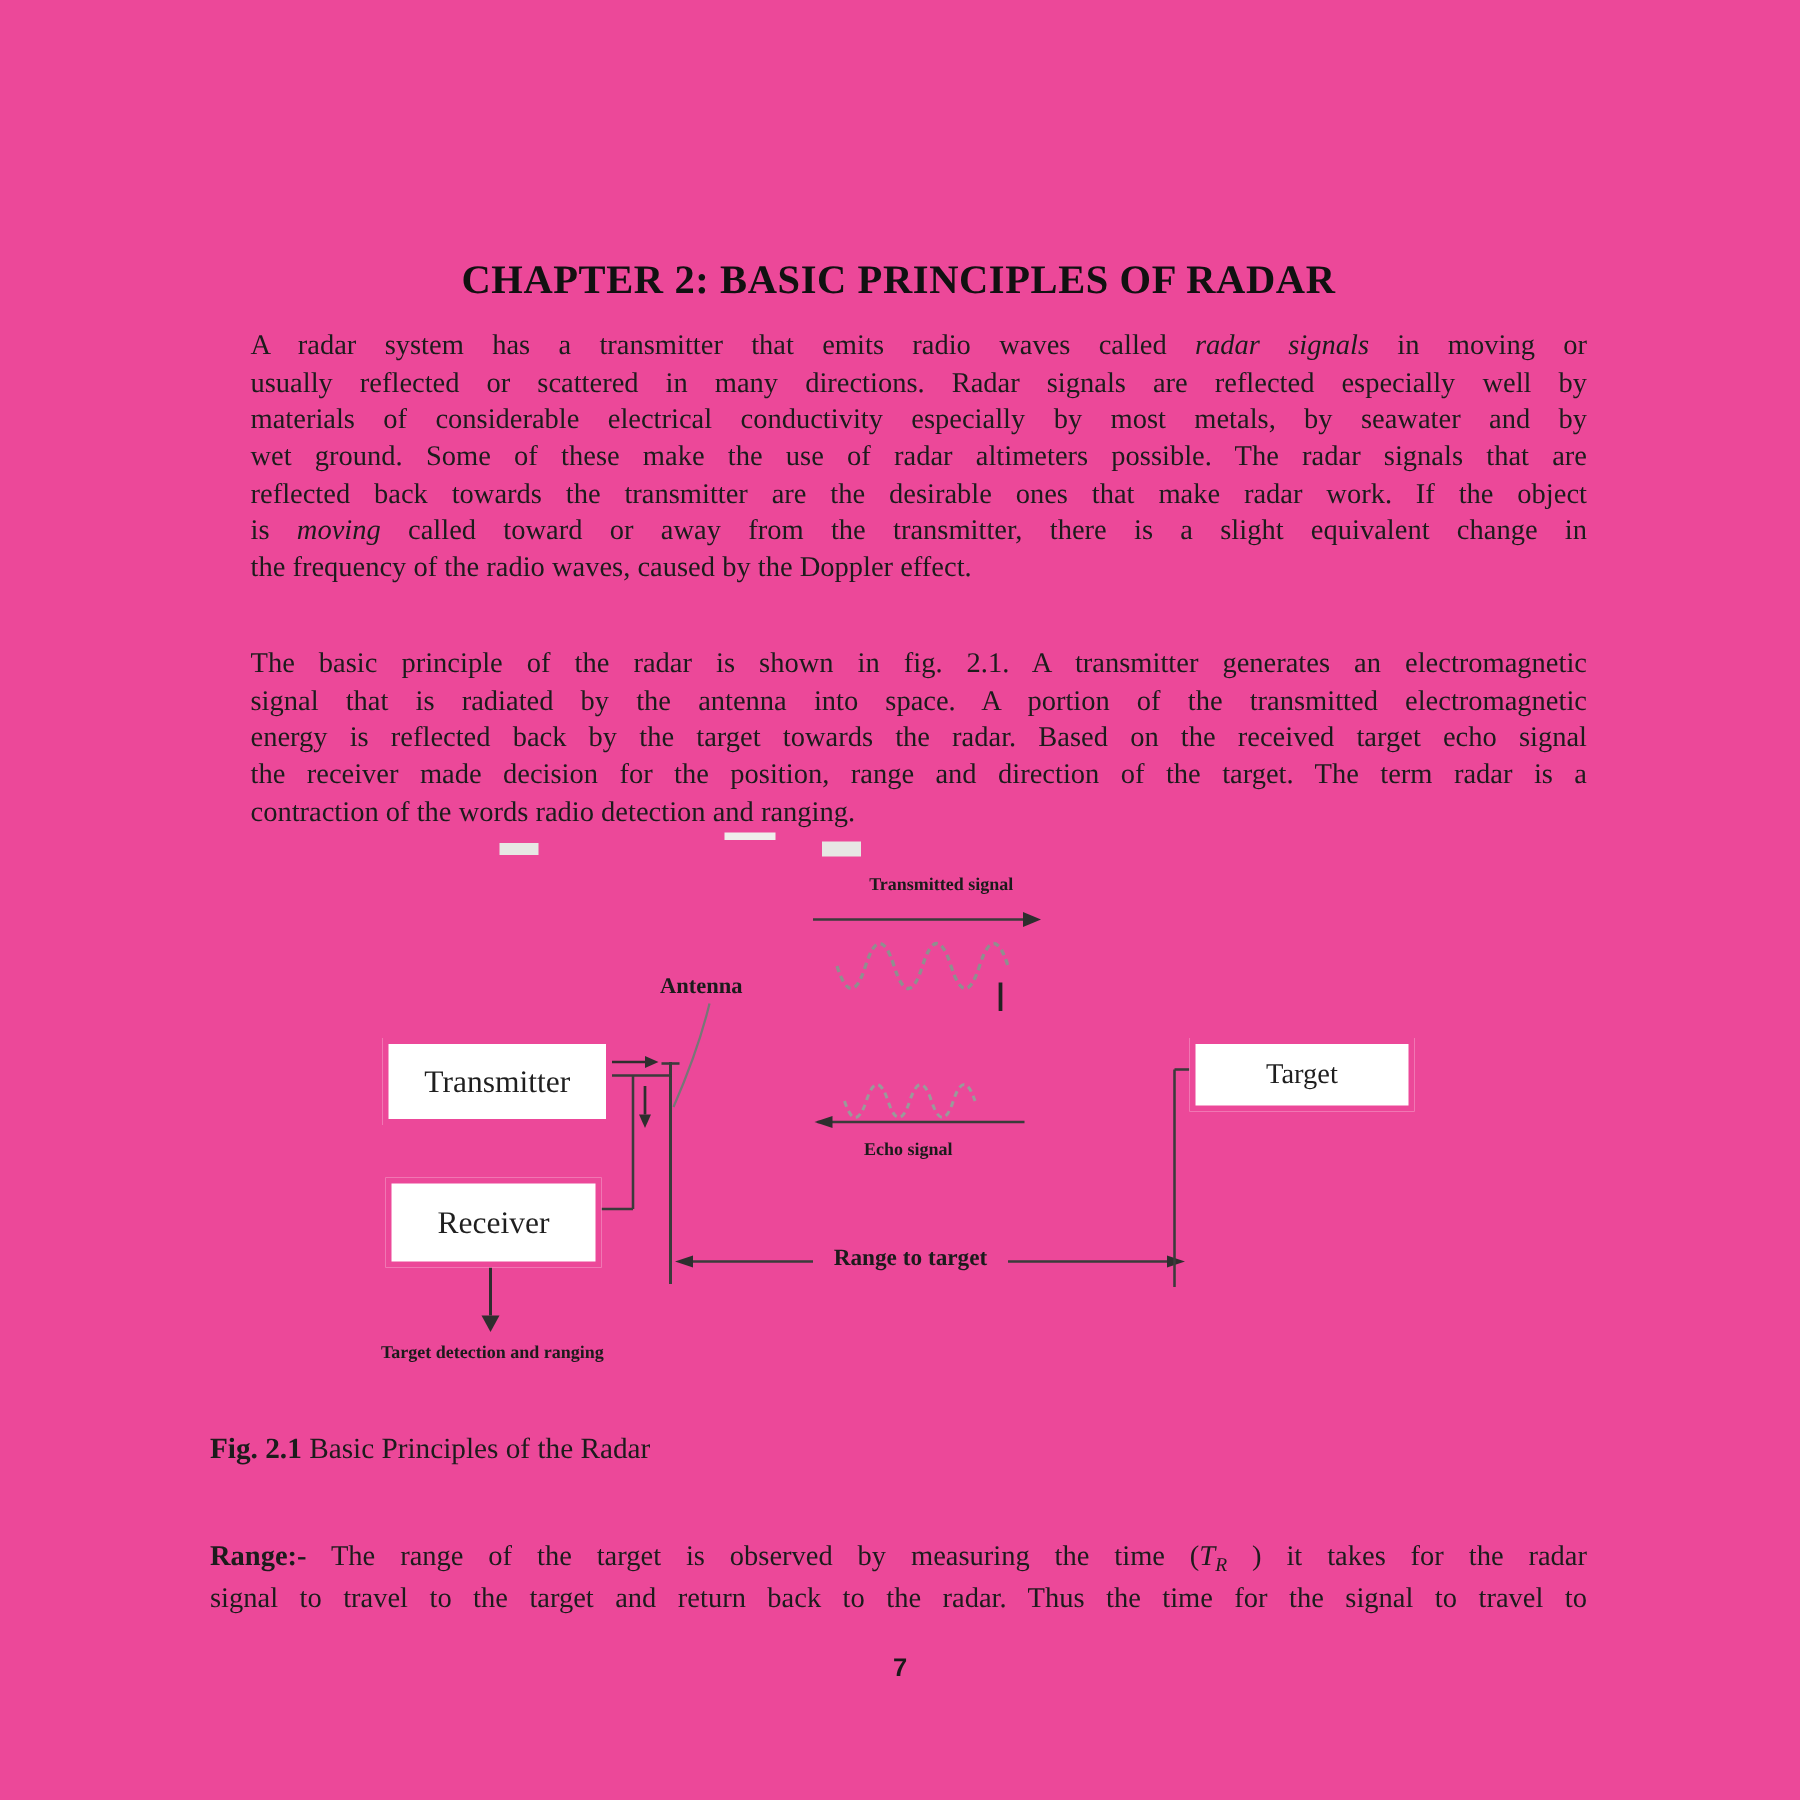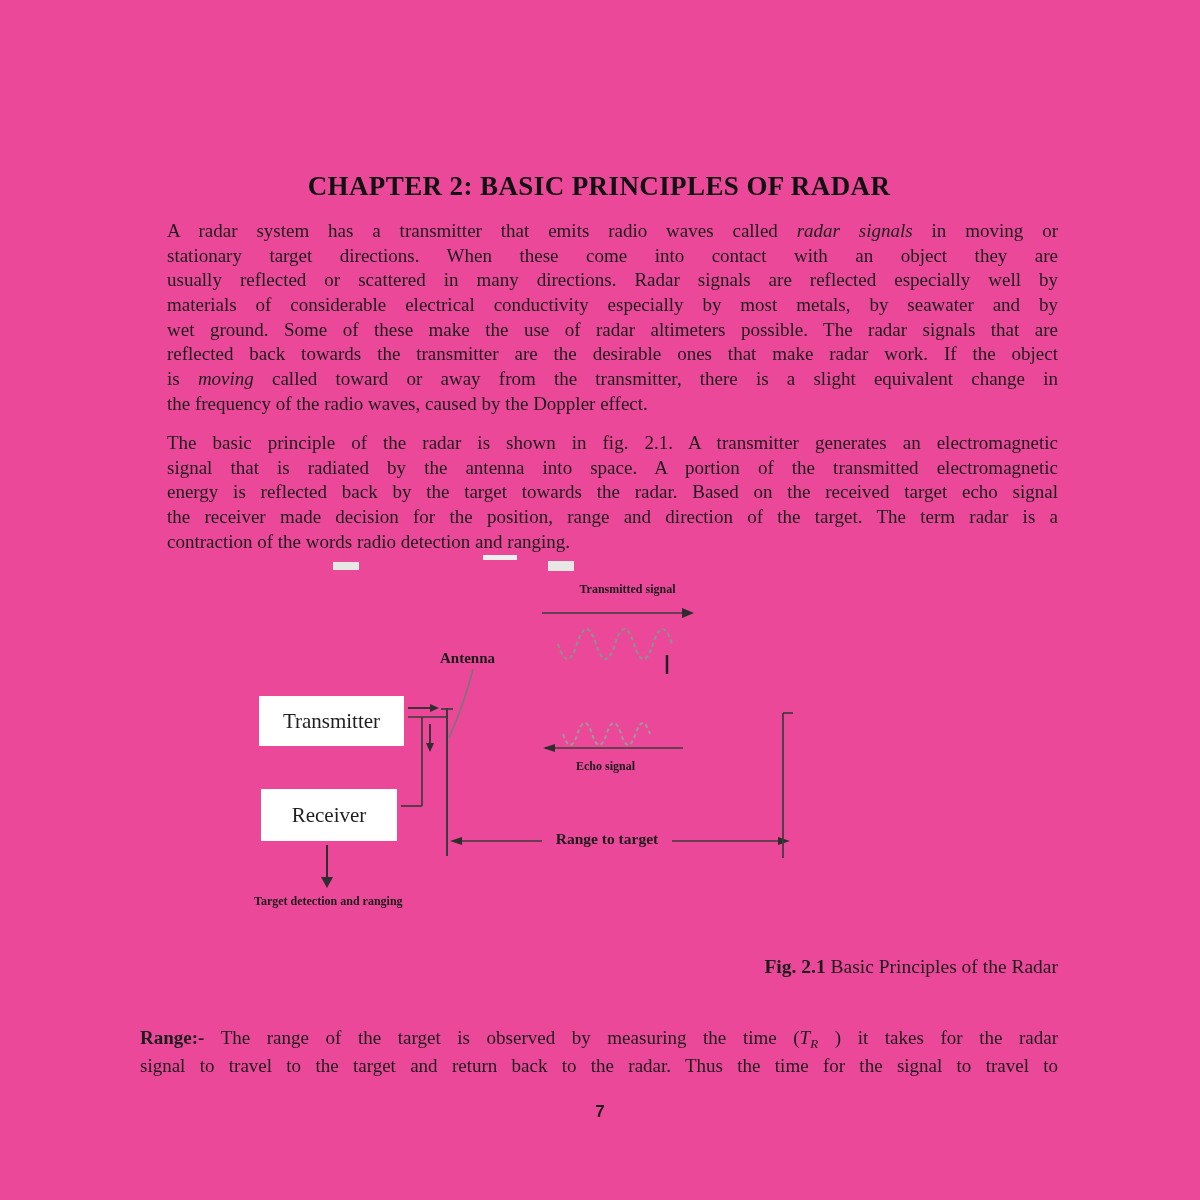--- a/index.html
+++ b/index.html
@@ -22,21 +22,21 @@
     text-align:justify;text-align-last:justify;
     white-space:normal;overflow:visible;margin-left:27px;
   }
   .bline.last{text-align:left;text-align-last:left;}
   .rline{height:28px;line-height:28px;font-size:19px;text-align:justify;text-align-last:justify;}
   .it{font-style:italic;}
   .bd{font-weight:bold;}
   .subR{font-style:italic;font-size:13px;vertical-align:-4px;}
   .caption{
     position:absolute;left:140px;top:956px;width:918px;
-    font-size:19.5px;text-align:right;
+    font-size:19.5px;text-align:left;
   }
   .term-line{
     position:absolute;left:140px;top:991px;width:918px;
     font-size:19px;line-height:26px;text-align:left;
   }
   .pagenum{
     position:absolute;left:0;top:1102px;width:1200px;
     text-align:center;font-family:"Liberation Sans",sans-serif;
     font-weight:bold;font-size:17px;color:#1a1a1a;
   }
@@ -54,21 +54,20 @@
 </style>
 </head>
 <body>
 
 <div class="page">
 
   <div class="doc-title">CHAPTER 2: BASIC PRINCIPLES OF RADAR</div>
 
   <div class="para" style="top:219px;">
     <div class="bline"><span>A radar system has a transmitter that emits radio waves called </span><span class="it">radar signals</span><span> in moving or</span></div>
-    <div class="bline">stationary target directions. When these come into contact with an object they are</div>
     <div class="bline">usually reflected or scattered in many directions. Radar signals are reflected especially well by</div>
     <div class="bline">materials of considerable electrical conductivity especially by most metals, by seawater and by</div>
     <div class="bline">wet ground. Some of these make the use of radar altimeters possible. The radar signals that are</div>
     <div class="bline">reflected back towards the transmitter are the desirable ones that make radar work. If the object</div>
     <div class="bline"><span>is </span><span class="it">moving</span><span> called toward or away from the transmitter, there is a slight equivalent change in</span></div>
     <div class="bline last">the frequency of the radio waves, caused by the Doppler effect.</div>
   </div>
 
   <div class="para" style="top:431px;">
     <div class="bline">The basic principle of the radar is shown in fig. 2.1. A transmitter generates an electromagnetic</div>
@@ -122,20 +121,23 @@
 
   <div class="dia-label" style="left:540px;top:582px;width:175px;">Transmitted signal</div>
   <div class="dia-label" style="left:425px;top:650px;width:85px;font-size:15px;">Antenna</div>
 
   <div class="dia-box" style="left:255px;top:692px;width:145px;height:50px;">
       <span>Transmitter</span>
     </div>
   <div class="dia-box" style="left:257px;top:785px;width:136px;height:52px;">
       <span>Receiver</span>
     </div>
+  <div class="dia-box" style="left:793px;top:692px;width:142px;height:41px;font-size:19px;">
+      <span>Target</span>
+    </div>
 
   <div class="dia-label" style="left:543px;top:759px;width:125px;">Echo signal</div>
   <div class="dia-label" style="left:543px;top:830px;width:128px;font-size:15.5px;">Range to target</div>
   <div class="dia-label" style="left:254px;top:894px;width:230px;text-align:left;">Target detection and ranging</div>
 
   <div class="caption"><span class="bd">Fig. 2.1</span><span> Basic Principles of the Radar</span></div>
 
 
   <div class="para" style="top:1024px;">
     <div class="rline"><span class="bd">Range:-</span><span>  The range of the target is observed by measuring the time (</span><span class="it">T</span><span class="subR">R</span><span> ) it takes for the radar</span></div>

